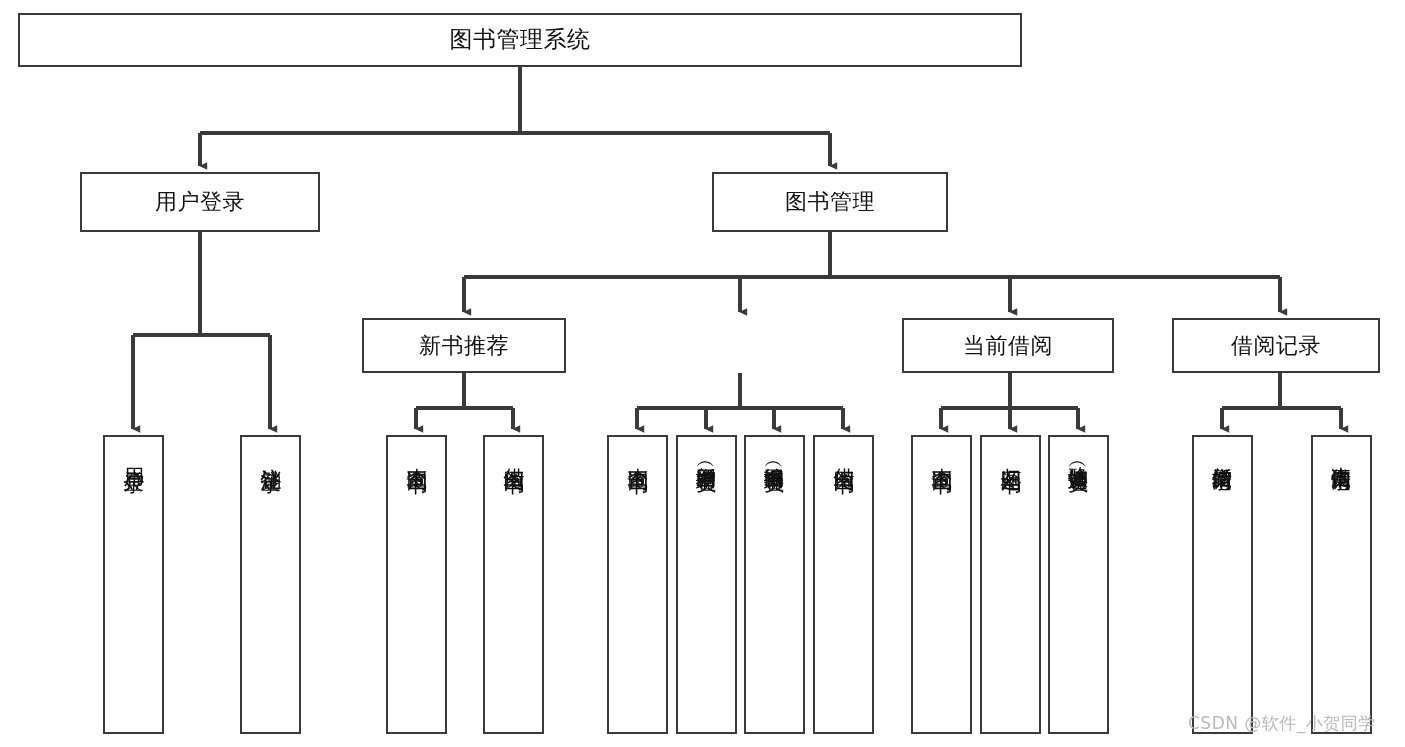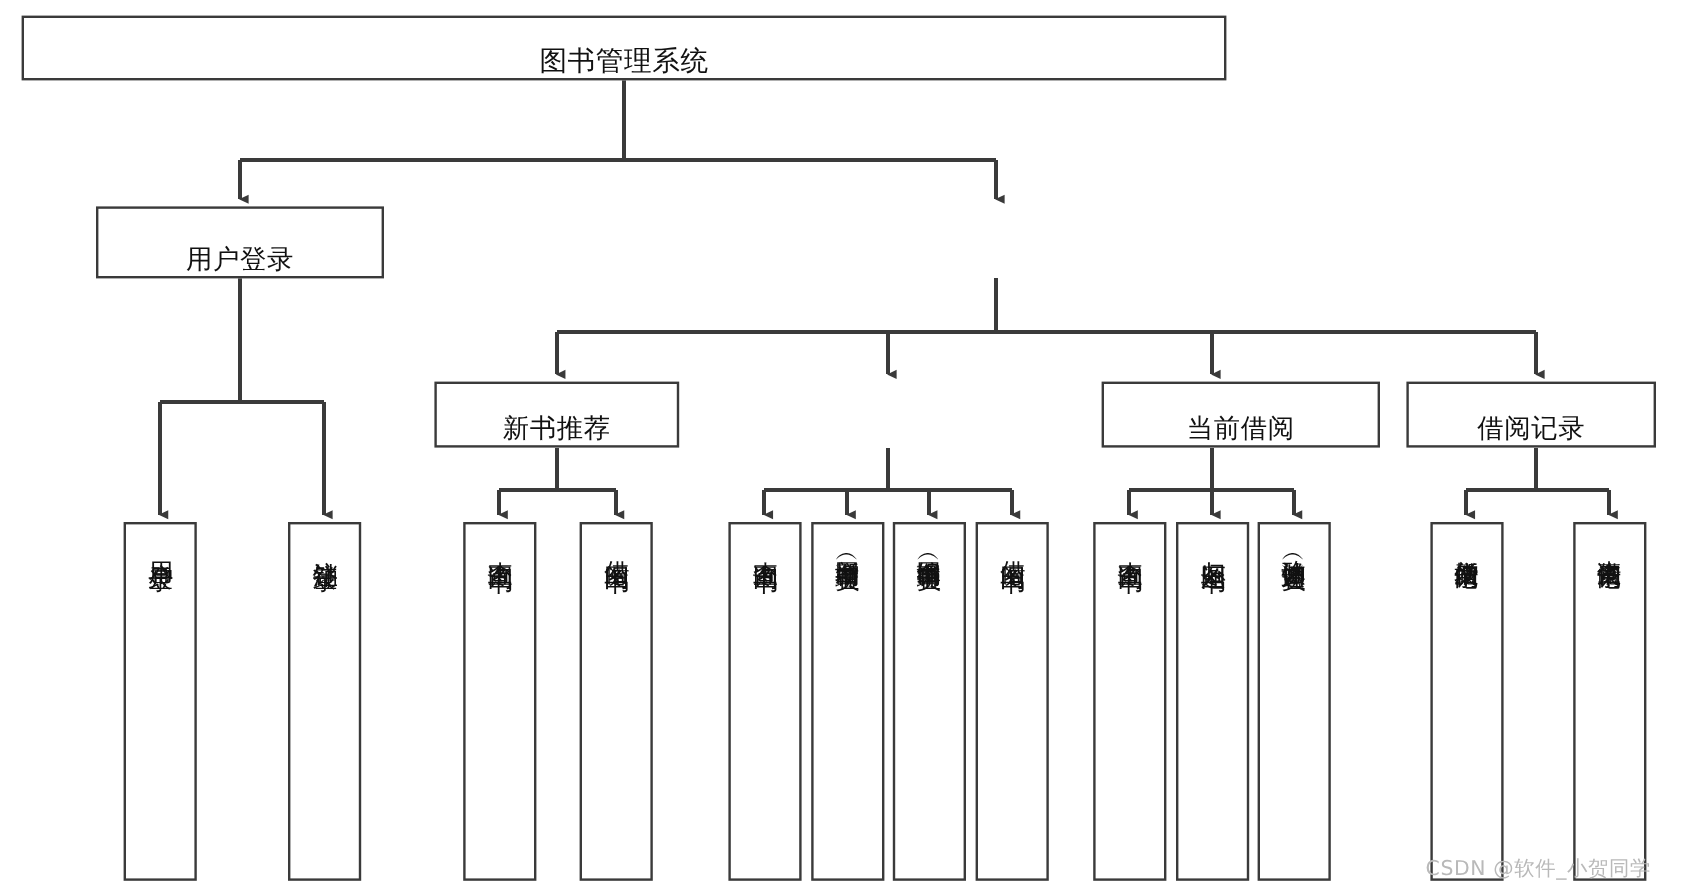--- a/index.html
+++ b/index.html
@@ -25,21 +25,21 @@
     width: 1405px;
     height: 747px;
     pointer-events: none;
   }
   .node {
     position: absolute;
     box-sizing: border-box;
     background: #ffffff;
     border: 2px solid #3a3a3a;
     display: flex;
-    align-items: flex-end;
+    align-items: center;
     justify-content: center;
     color: #111111;
     z-index: 2;
   }
   .node-label {
     display: block;
     text-align: center;
     line-height: 1.18;
     letter-spacing: 0.5px;
   }
@@ -137,25 +137,28 @@
     </g>
   </svg>
 
   <div class="node root horiz" style="left:18px; top:13px; width:1004px; height:54px;">
     <span class="node-label">图书管理系统</span>
   </div>
 
   <div class="node horiz" style="left:80px; top:172px; width:240px; height:60px;">
     <span class="node-label">用户登录</span>
   </div>
+  <div class="node horiz" style="left:712px; top:172px; width:236px; height:60px;">
+    <span class="node-label">图书管理</span>
+  </div>
 
   <div class="node horiz" style="left:362px; top:318px; width:204px; height:55px;">
     <span class="node-label">新书推荐</span>
   </div>
-  <div class="node horiz" style="left:902px; top:318px; width:232px; height:55px;margin-left:16px;">
+  <div class="node horiz" style="left:902px; top:318px; width:212px; height:55px;">
     <span class="node-label">当前借阅</span>
   </div>
   <div class="node horiz" style="left:1172px; top:318px; width:208px; height:55px;">
     <span class="node-label">借阅记录</span>
   </div>
 
   <div class="node vert" style="left:103px; top:435px; width:61px; height:299px;">
     <span class="node-label">用户登录</span>
   </div>
   <div class="node vert" style="left:240px; top:435px; width:61px; height:299px;">

